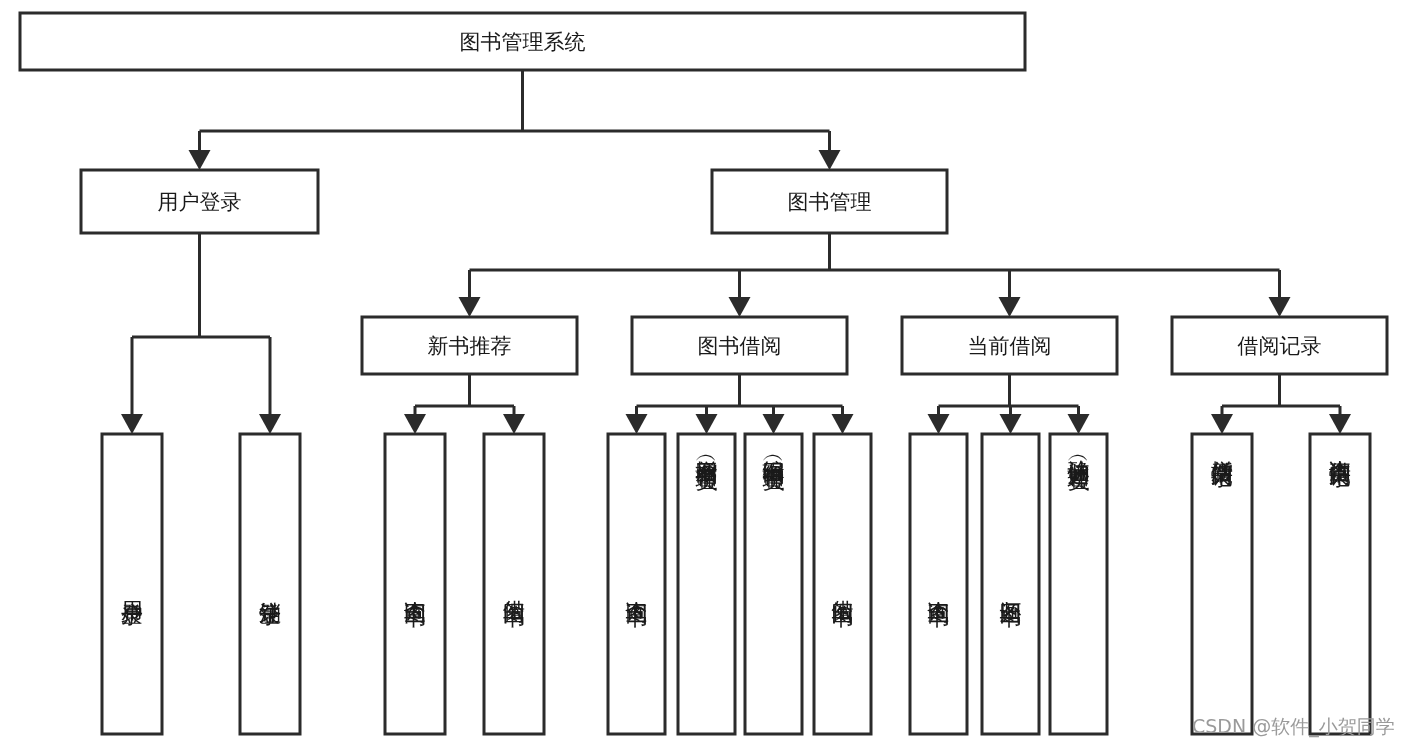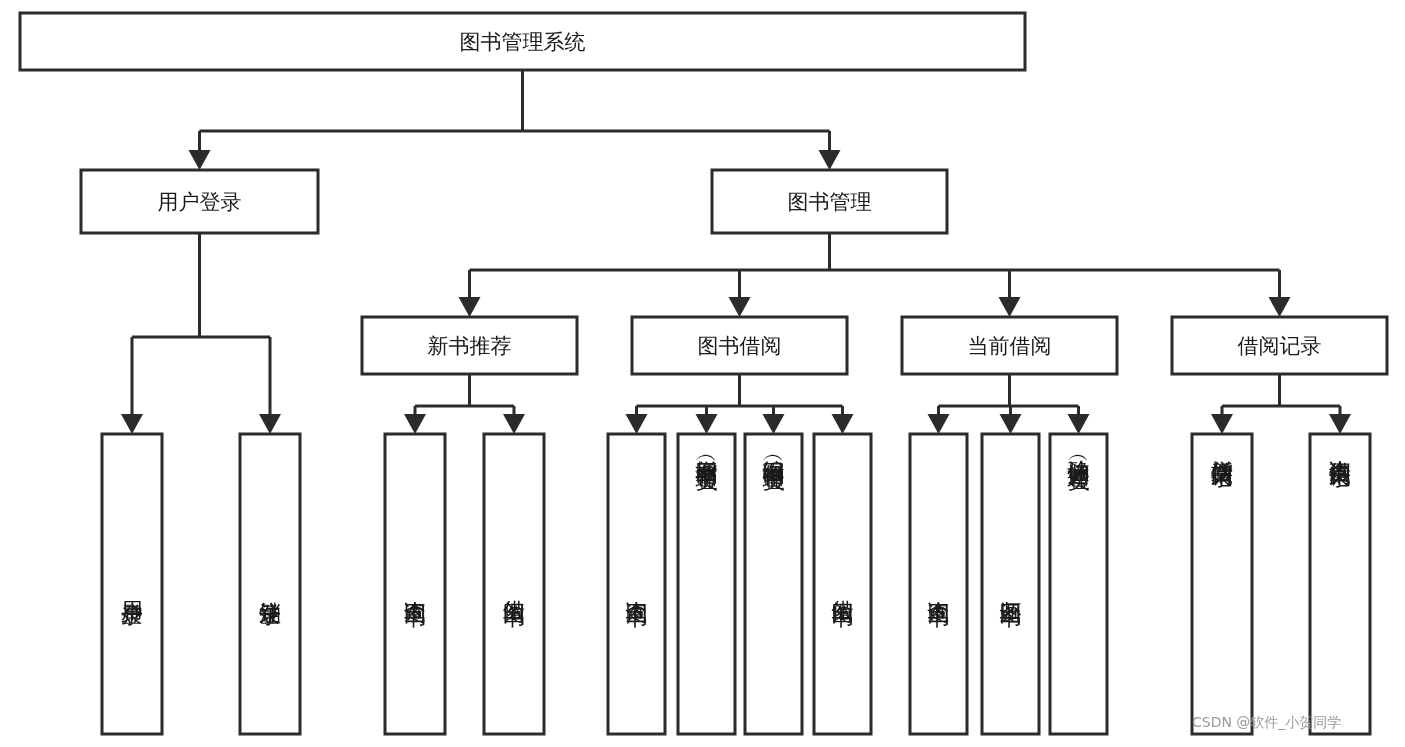--- a/index.html
+++ b/index.html
@@ -61,21 +61,21 @@
     color: #1a1a1a;
     letter-spacing: 1.5px;
     white-space: nowrap;
     text-align: start;
   }
   .watermark {
     position: absolute;
     left: 1192px;
     top: 714px;
     font-family: "DejaVu Sans", "Liberation Sans", sans-serif;
-    font-size: 14px;
+    font-size: 19px;
     color: #9a9a9a;
     white-space: nowrap;
     pointer-events: none;
   }
 </style>
 </head>
 <body>
 
 <div id="diagram-root">
   <svg id="chart" viewBox="0 0 1405 747">

